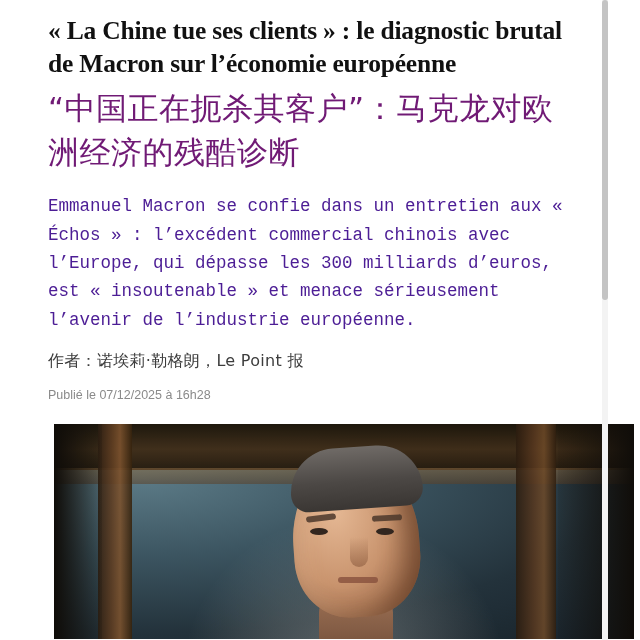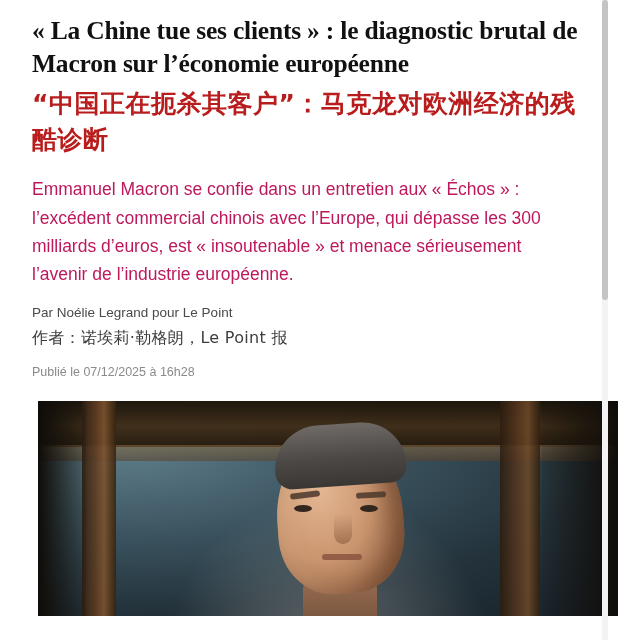--- a/index.html
+++ b/index.html
@@ -12,45 +12,45 @@
     height: 640px;
     overflow: hidden;
     font-family: "Liberation Serif", serif;
     color: #1a1a1a;
   }
   .page {
     width: 608px;
     height: 640px;
     position: relative;
     box-sizing: border-box;
-    padding: 14px 28px 0 32px;
+    padding: 14px 28px 0 48px;
   }
   .headline-fr {
     font-family: "Liberation Serif", serif;
     font-weight: bold;
     font-size: 25.5px;
     line-height: 1.30;
     letter-spacing: -0.2px;
     color: #111111;
     margin: 0 0 6px 0;
   }
   .headline-zh {
     font-family: "DejaVu Sans", sans-serif;
-    font-weight: bold;
-    font-size: 25px;
+    font-weight: normal;
+    font-size: 31px;
     line-height: 1.42;
-    color: #b91c1c;
+    color: #701a75;
     margin: 0 0 18px 0;
     letter-spacing: 0.5px;
   }
   .standfirst-fr {
-    font-family: Liberation Sans, sans-serif;
+    font-family: Liberation Mono, monospace;
     font-size: 17.5px;
     line-height: 1.62;
-    color: #be185d;
+    color: #4c1d95;
     margin: 0 0 14px 0;
   }
   .standfirst-zh {
     font-family: "DejaVu Sans", sans-serif;
     font-size: 17px;
     line-height: 1.72;
     color: #333333;
     margin: 0 0 22px 0;
     letter-spacing: 0.3px;
   }
@@ -247,21 +247,20 @@
 
 <div class="page">
 
   <h1 class="headline-fr">« La Chine tue ses clients » : le diagnostic brutal de Macron sur l’économie européenne</h1>
 
   <h2 class="headline-zh">“中国正在扼杀其客户”：马克龙对欧洲经济的残酷诊断</h2>
 
   <p class="standfirst-fr">Emmanuel Macron se confie dans un entretien aux « Échos » : l’excédent commercial chinois avec l’Europe, qui dépasse les 300 milliards d’euros, est « insoutenable » et menace sérieusement l’avenir de l’industrie européenne.</p>
 
 
-  <p class="byline-fr">Par Noélie Legrand pour Le Point</p>
 
   <p class="byline-zh">作者：诺埃莉·勒格朗，Le Point 报</p>
 
   <p class="publish-date">Publié le 07/12/2025 à 16h28</p>
 
   <figure class="figure">
     <div class="photo">
       <div class="photo-beam"></div>
       <div class="photo-beam-2"></div>
       <div class="photo-pillar-left"></div>

